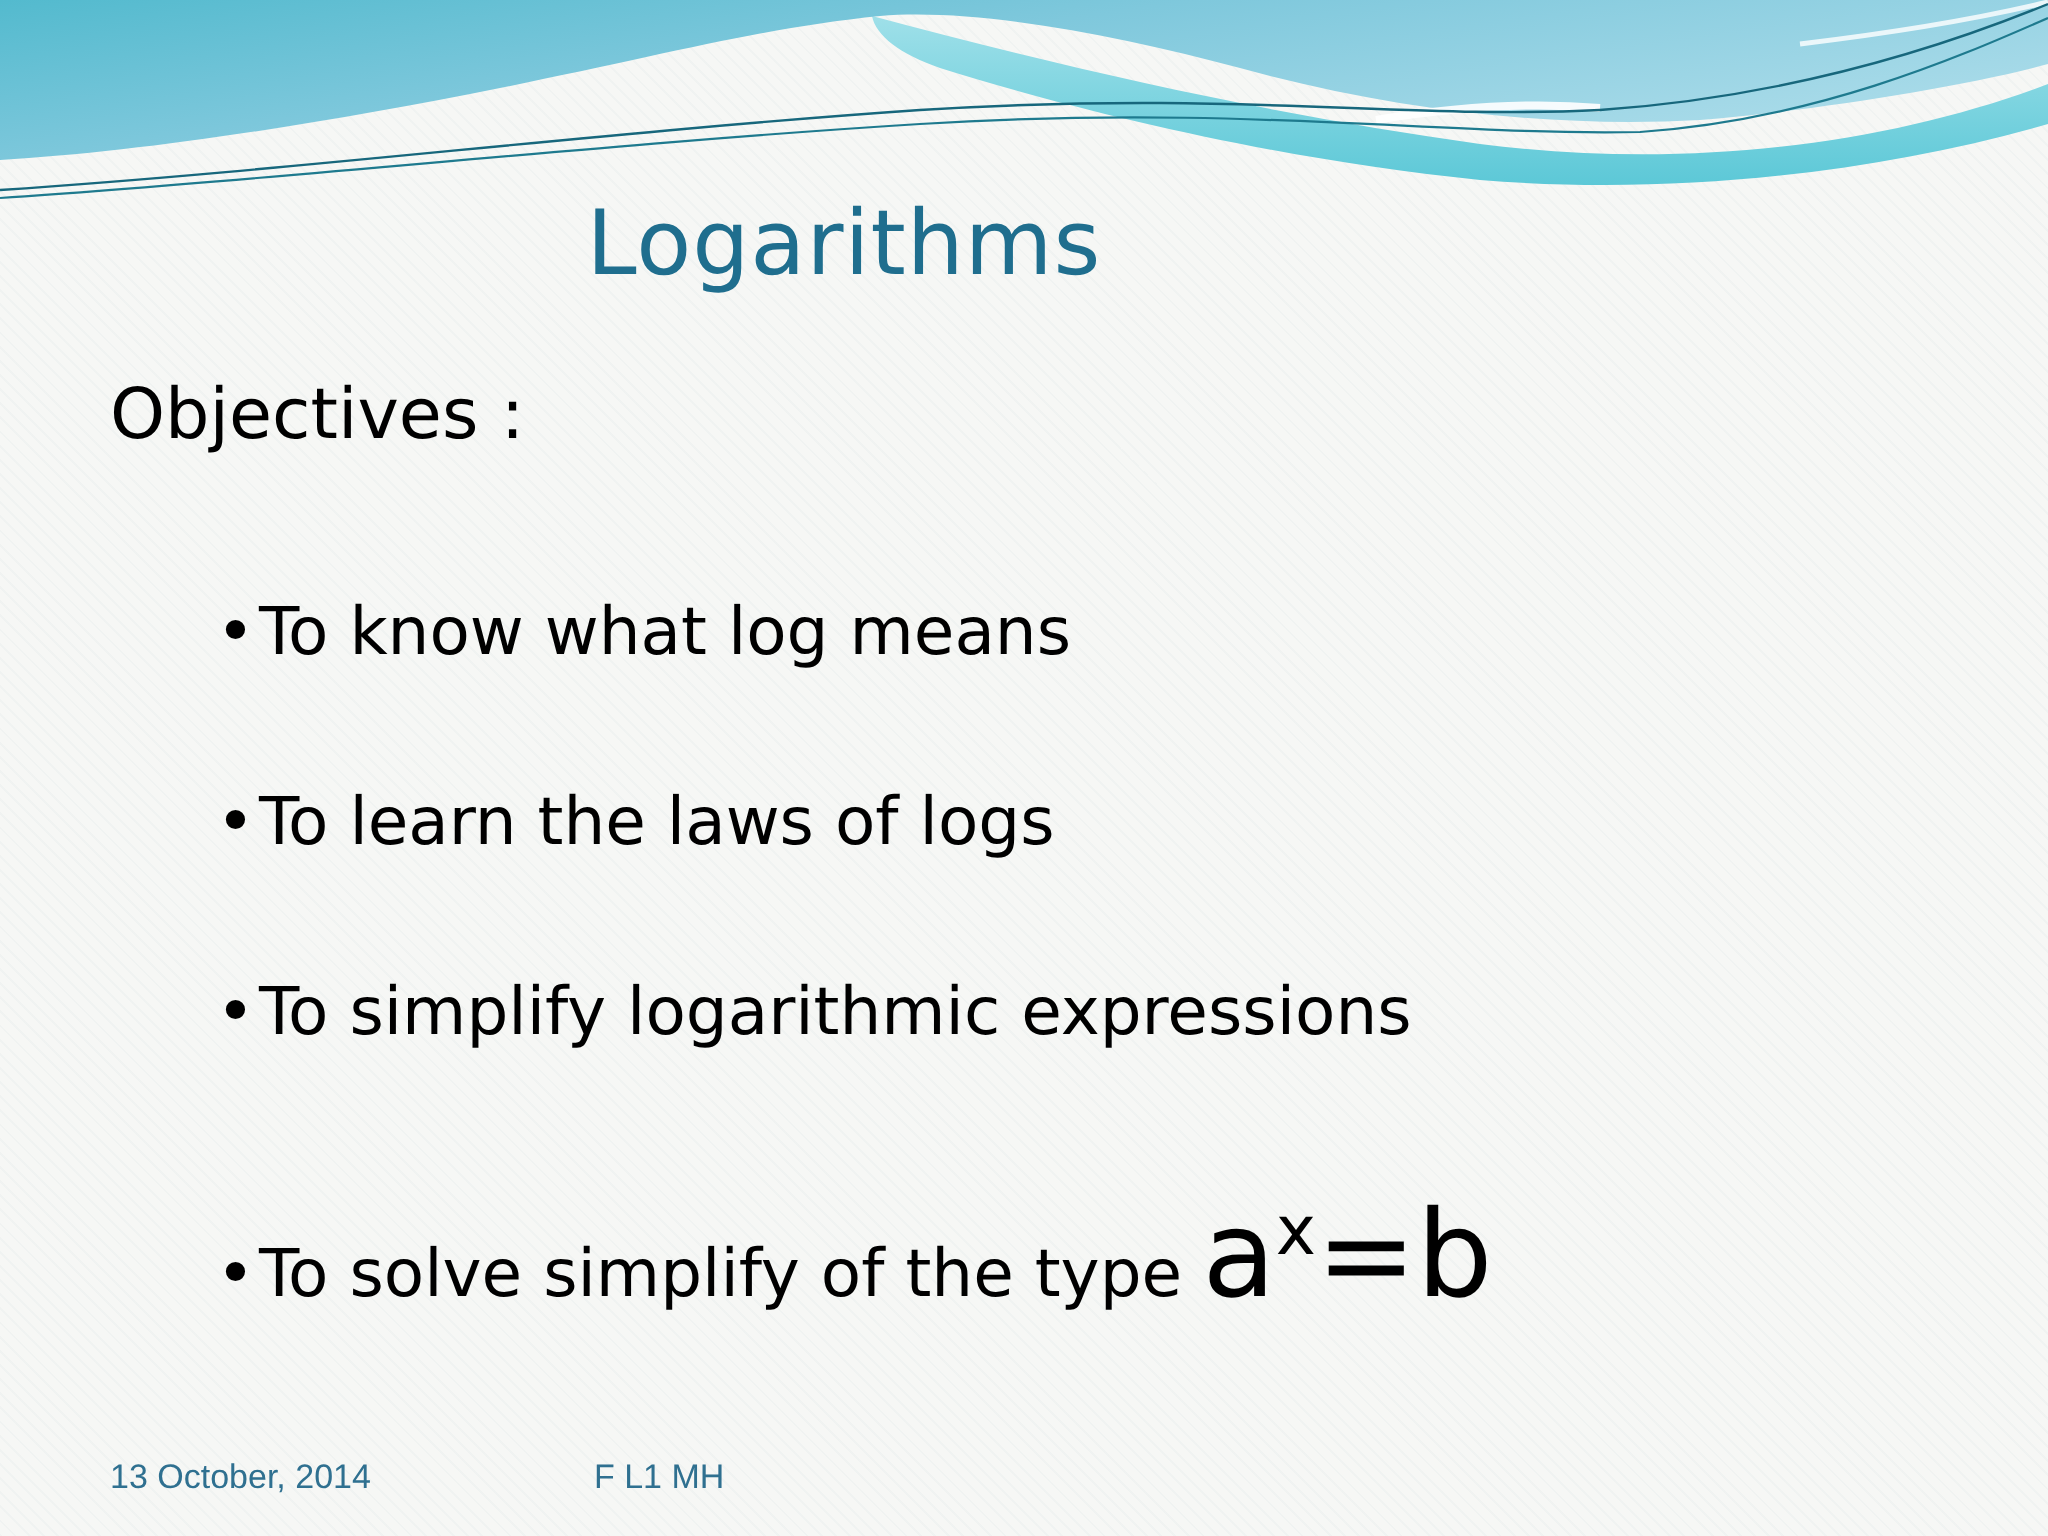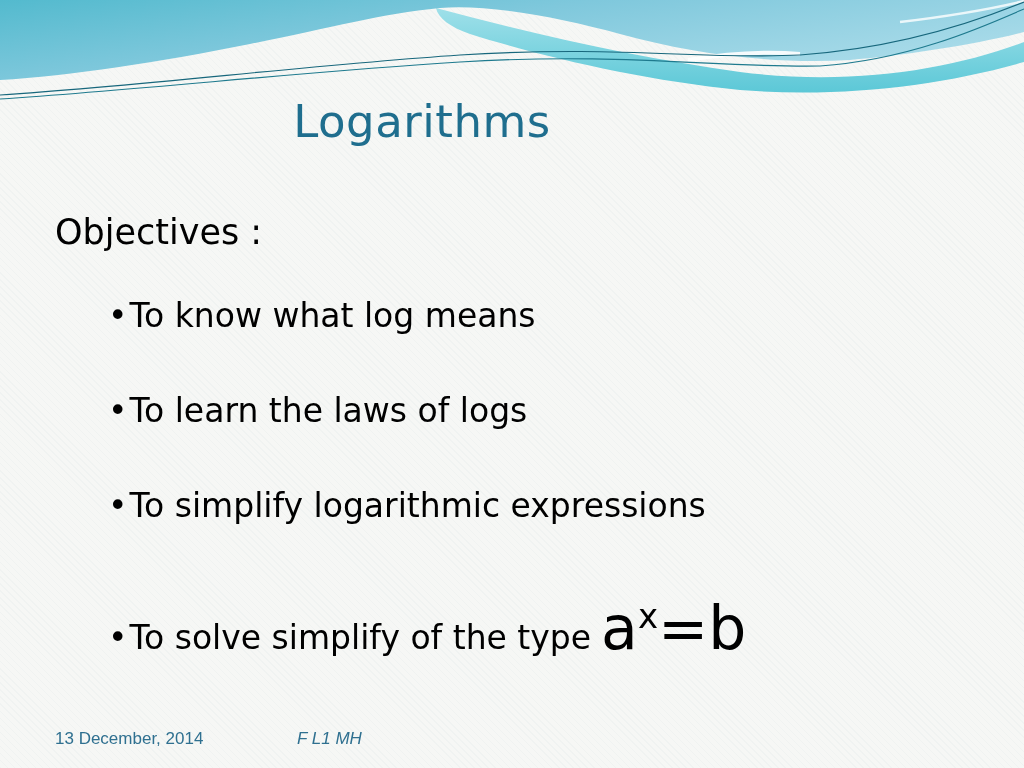--- a/index.html
+++ b/index.html
@@ -15,21 +15,21 @@
     font-family:"DejaVu Sans", sans-serif;
   }
   .header-graphic{position:absolute;top:0;left:0;width:1024px;height:200px;display:block;}
   .slide-title{
     position:absolute;top:96px;left:0;width:844px;
     margin:0;text-align:center;
     font-size:45px;font-weight:normal;line-height:1.15;
     color:#1f6e8e;letter-spacing:0.5px;
   }
   .objectives{
-    position:absolute;left:55px;top:212px;
+    position:absolute;left:55px;top:188px;
     font-size:35px;color:#000;
   }
   .bullet{
     position:absolute;left:108px;
     font-size:33px;color:#000;white-space:nowrap;
   }
   .bullet .marker{margin-right:2px;}
   .bullet-1{top:296px;}
   .bullet-2{top:391px;}
   .bullet-3{top:486px;}
@@ -38,21 +38,21 @@
   .equation sup{
     font-size:34px;line-height:0;
     position:relative;top:-0.62em;vertical-align:baseline;
   }
   .footer{
     position:absolute;left:0;top:729px;width:1024px;
     font-family:"Liberation Sans", sans-serif;
     font-size:17px;color:#2f7090;
   }
   .footer-date{position:absolute;left:55px;top:0;}
-  .footer-code{position:absolute;left:297px;top:0;font-style:italic;}
+  .footer-code{position:absolute;left:297px;top:0;}
 </style>
 </head>
 <body>
 
 <div class="slide">
 
   <svg class="header-graphic" viewBox="0 0 1024 200" preserveAspectRatio="none" aria-hidden="true">
     <defs>
       <linearGradient id="skyGrad" x1="0" y1="0" x2="1" y2="0.55">
         <stop offset="0" stop-color="#53bace"></stop>
@@ -105,17 +105,17 @@
 
   <div class="bullet bullet-2">
     <span class="marker">•</span><span>To learn the laws of logs</span>
   </div>
 
   <div class="bullet bullet-4">
     <span class="marker">•</span><span>To solve simplify of the type</span><span class="equation"><span>a</span><sup>x</sup><span>=b</span></span>
   </div>
 
   <div class="footer">
-    <span class="footer-date">13 December, 2014</span>
+    <span class="footer-date">13 October, 2014</span>
     <span class="footer-code">F L1 MH</span>
   </div>
 
 </div>
 
 </body></html>

